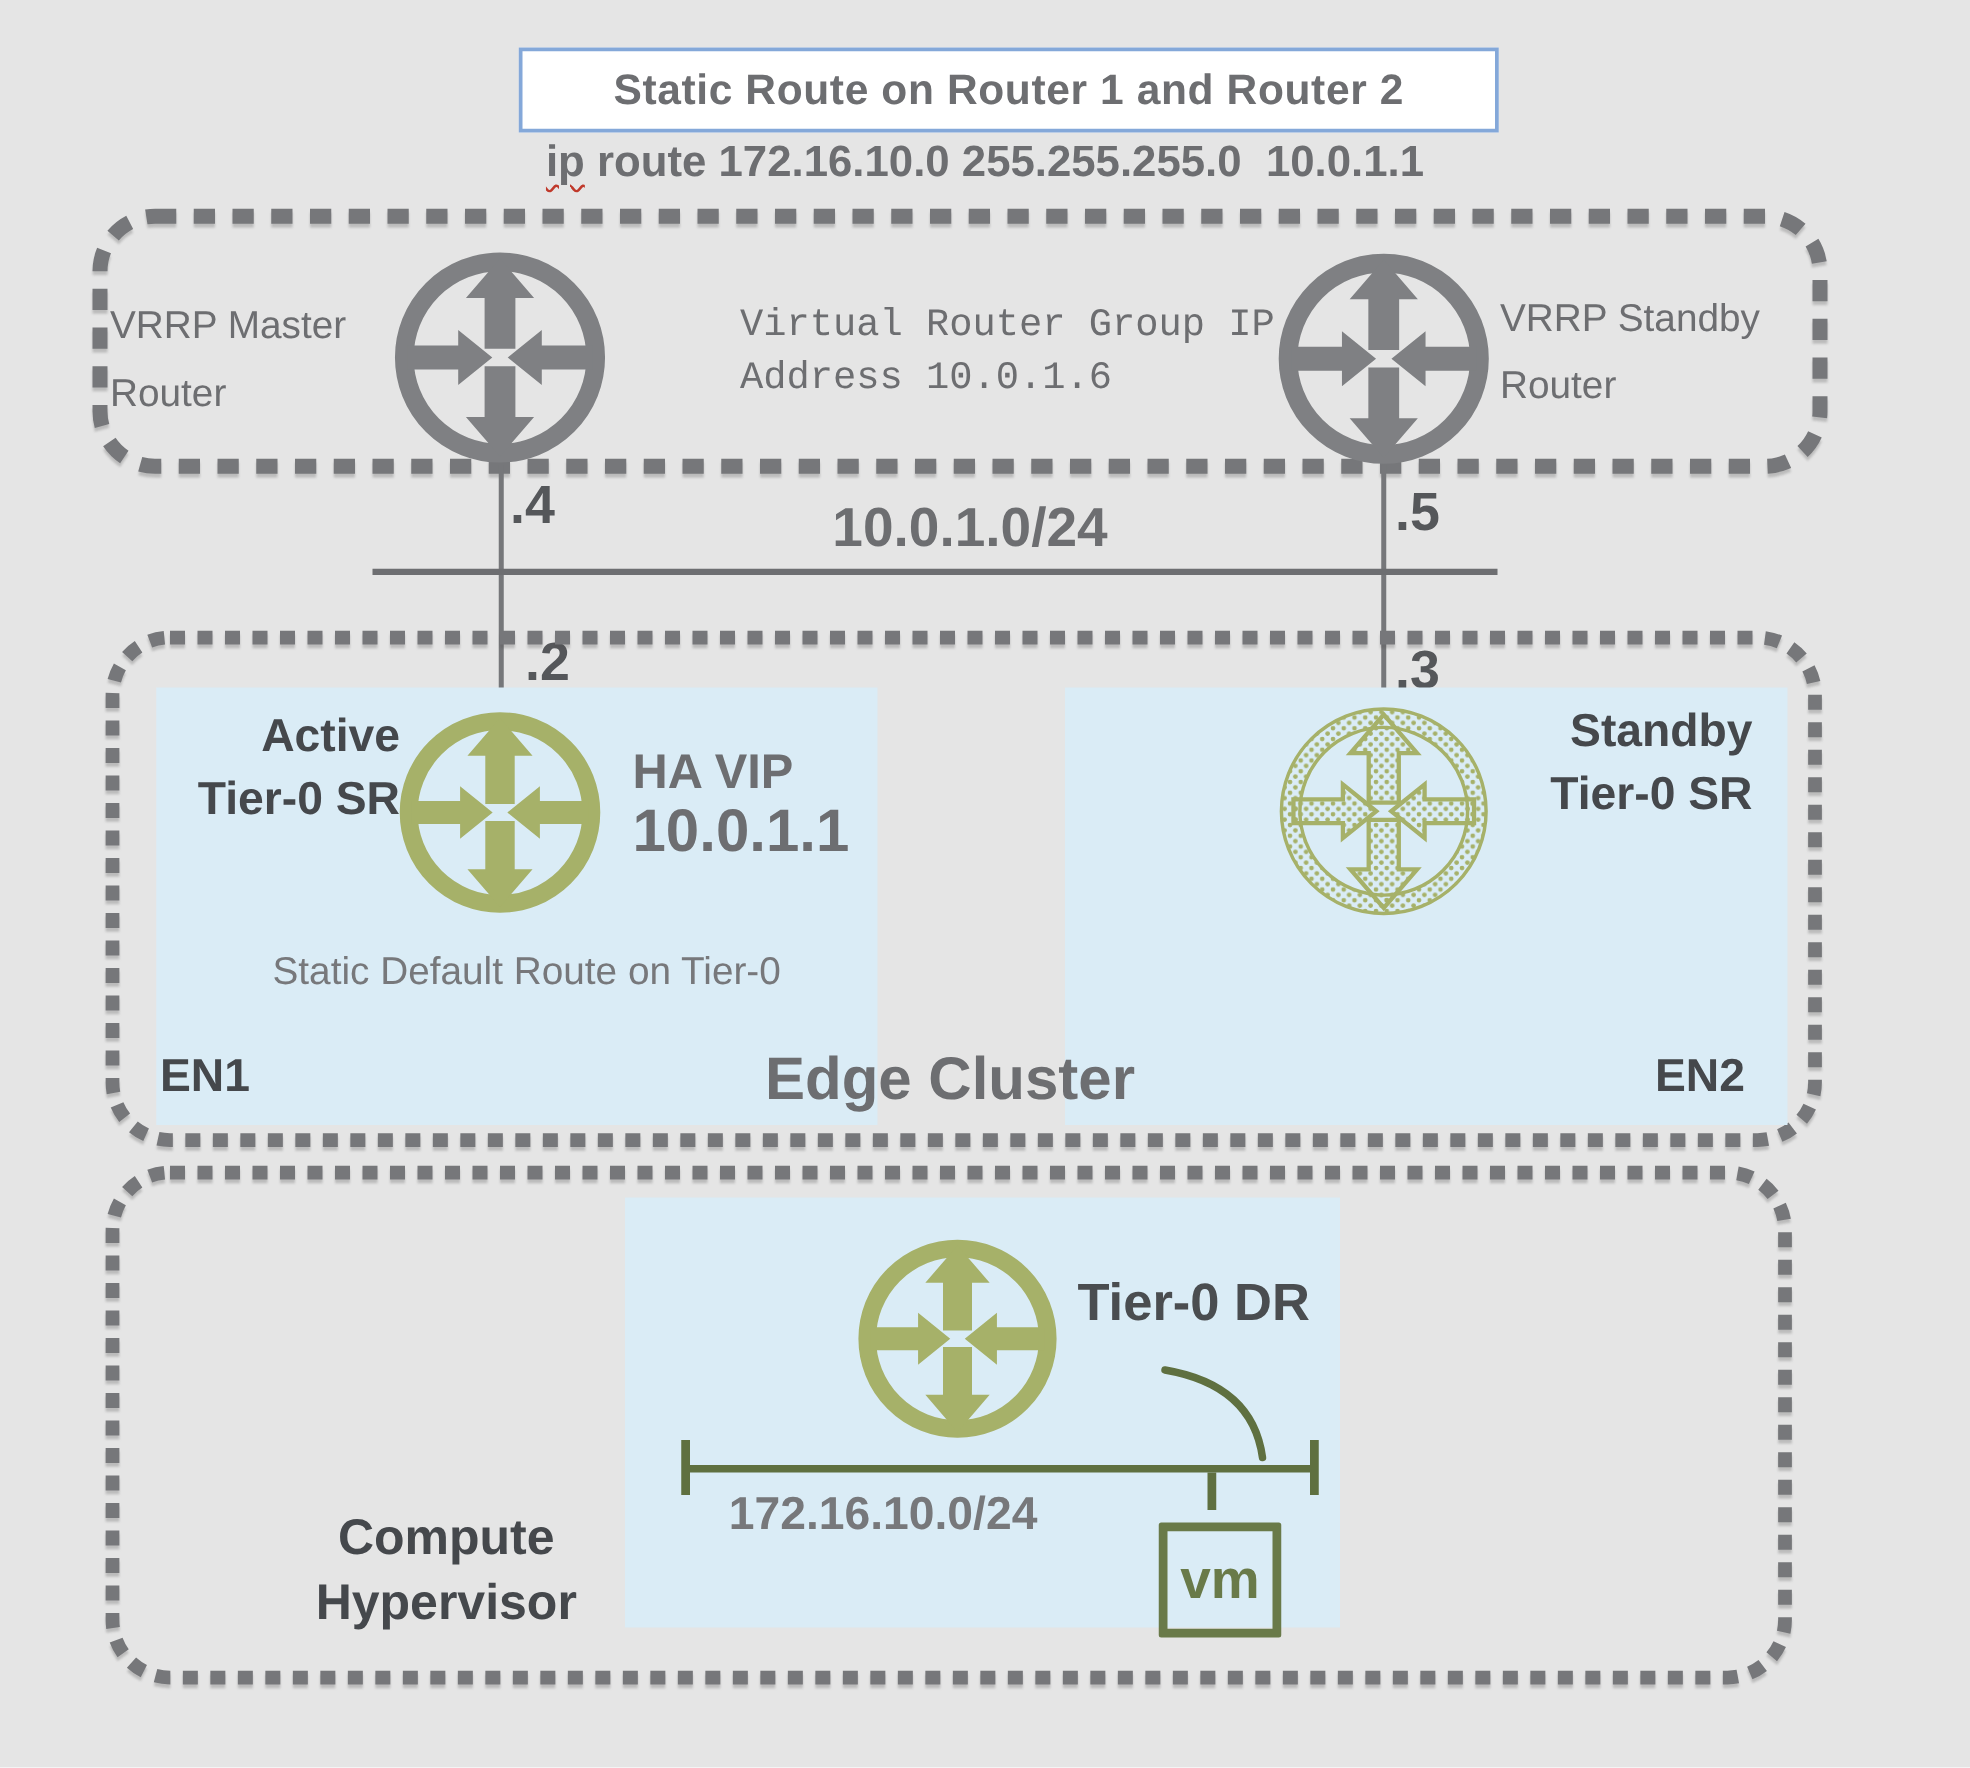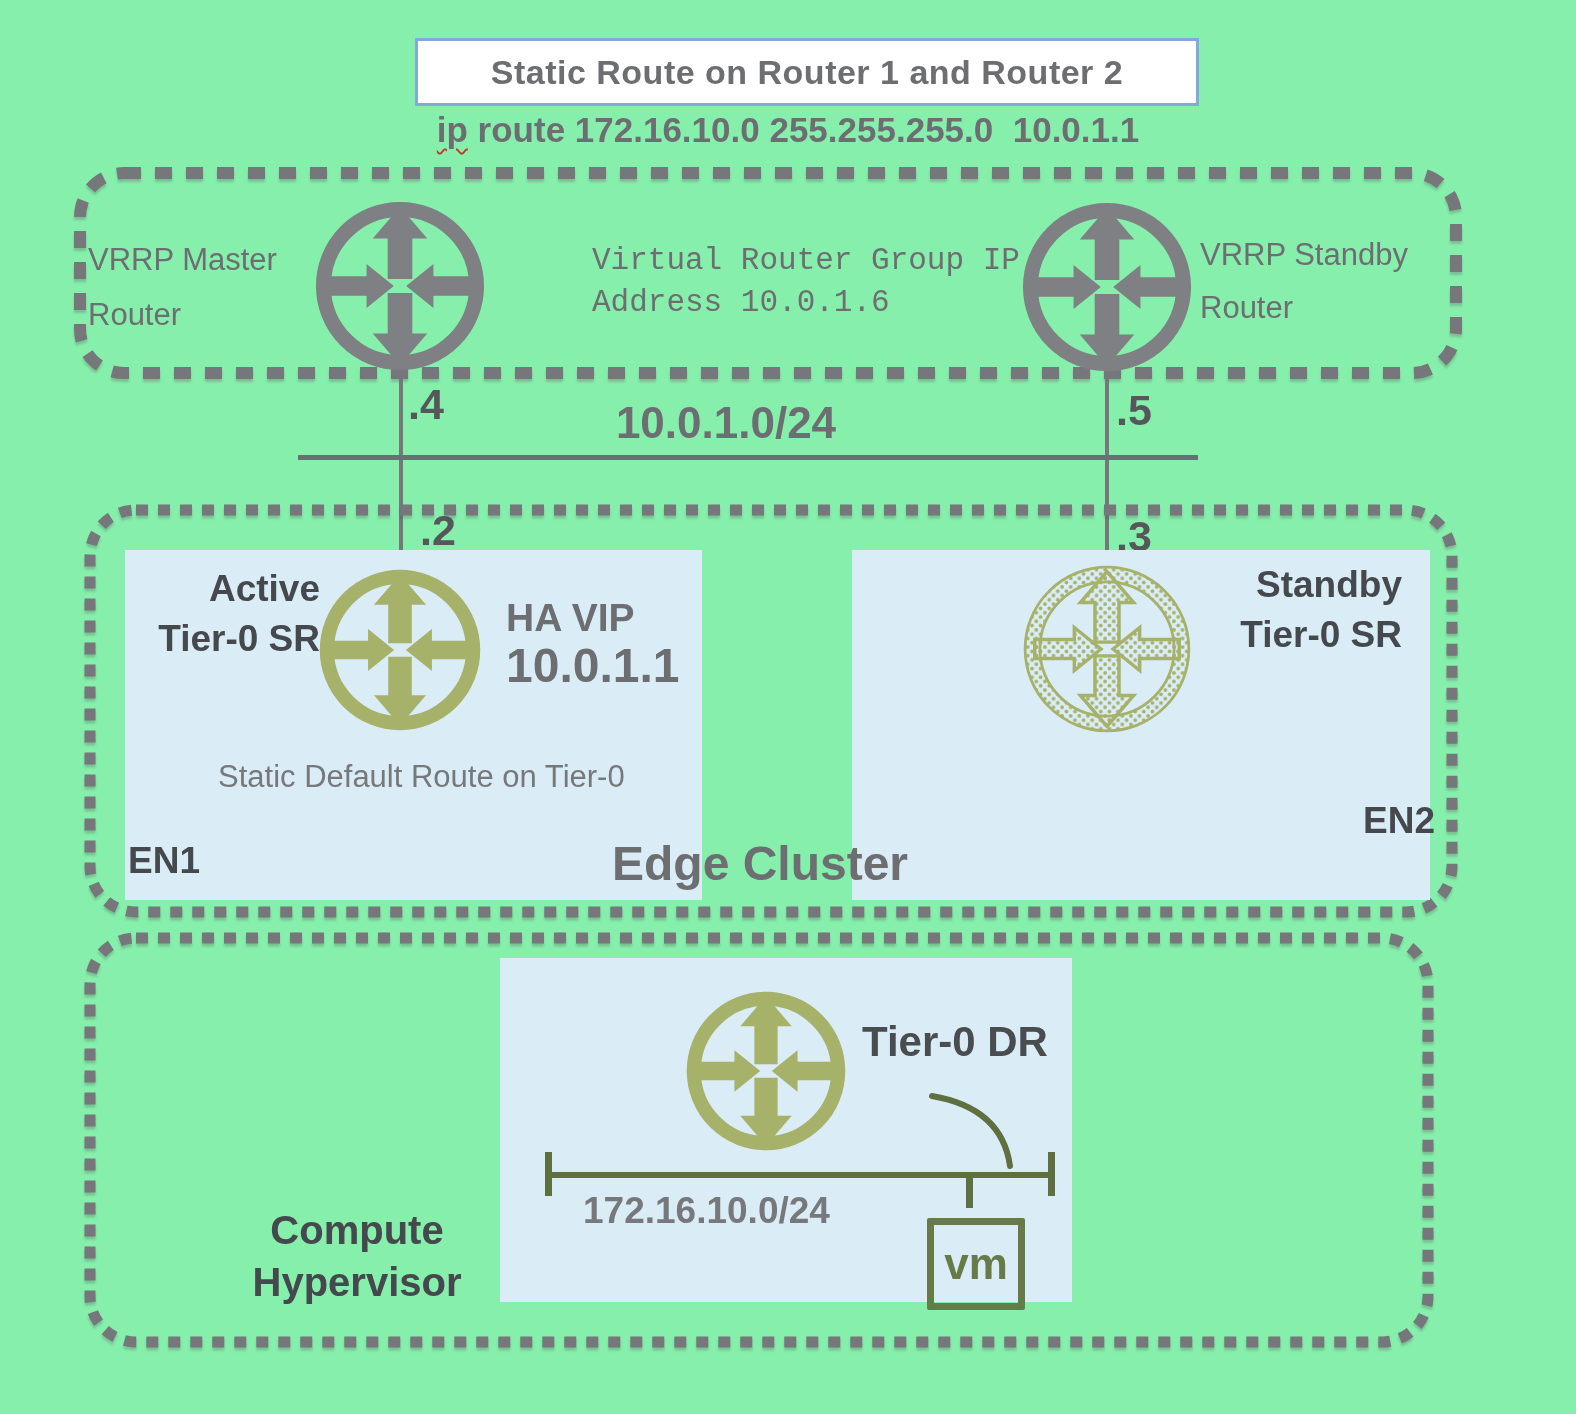--- a/index.html
+++ b/index.html
@@ -1,16 +1,16 @@
 <!DOCTYPE html>
 <html><head>
 <meta charset="utf-8">
 <style>
   html,body{margin:0;padding:0;background:#fff;}
-  .canvas{position:relative;width:1576px;height:1414px;background:#86efac;overflow:hidden;
+  .canvas{position:relative;width:1576px;height:1414px;background:#e5e5e5;overflow:hidden;
           font-family:"Liberation Sans", sans-serif;}
   .abs{position:absolute;}
   .ctr{text-align:center;}
 
   .title-box{left:415px;top:38px;width:778px;height:62px;border:3px solid #84a8d9;
              display:flex;align-items:center;justify-content:center;
              font-size:34px;font-weight:bold;color:#6d6e71;letter-spacing:.5px;background:#fff;}
   .route-cmd{left:288px;top:110px;width:1000px;text-align:center;font-size:35px;
              font-weight:bold;color:#6d6e71;white-space:pre;}
   .route-cmd .sq{text-decoration:underline wavy #c0392b 2px;text-underline-offset:6px;}
@@ -81,21 +81,21 @@
     <div>Virtual Router Group IP</div>
     <div>Address 10.0.1.6</div>
   </div>
   <div class="abs lbl31 lh53" style="left:1200px;top:228px;">
     <div>VRRP Standby</div>
     <div>Router</div>
   </div>
 
   <div class="abs ip-suffix" style="left:408px;top:380px;">.4</div>
   <div class="abs ip-suffix" style="left:1116px;top:386px;">.5</div>
-  <div class="abs net-subnet ctr" style="left:576px;top:398px;width:300px;">10.0.1.0/24</div>
+  <div class="abs net-subnet ctr" style="left:626px;top:398px;width:300px;">10.0.1.0/24</div>
   <div class="abs ip-suffix" style="left:420px;top:506px;">.2</div>
   <div class="abs ip-suffix" style="left:1116px;top:512px;">.3</div>
 
   <svg class="abs dash-svg" style="left:83px;top:503px;" width="1376" height="416">
     <rect x="7" y="7" width="1362" height="402" rx="46" fill="none" stroke="#76777a" stroke-width="11" stroke-dasharray="12 10"></rect>
   </svg>
   <div class="abs panel" style="left:125px;top:550px;width:577px;height:350px;"></div>
   <div class="abs panel" style="left:852px;top:550px;width:578px;height:350px;"></div>
 
   <svg class="abs" style="left:316px;top:566px;" width="168" height="168" viewBox="0 0 100 100">
@@ -130,21 +130,21 @@
   <div class="abs havip-ip" style="left:506px;top:638px;">10.0.1.1</div>
   <div class="abs static-route" style="left:218px;top:756px;">
     <div>Static Default Route on Tier-0</div>
   </div>
   <div class="abs en" style="left:128px;top:840px;">EN1</div>
   <div class="abs cluster-lbl" style="left:558px;top:836px;width:404px;">Edge Cluster</div>
   <div class="abs sr-label" style="left:1206px;top:560px;width:196px;">
     <div>Standby</div>
     <div>Tier-0 SR</div>
   </div>
-  <div class="abs en" style="left:1324px;top:800px;margin-left:39px;">EN2</div>
+  <div class="abs en" style="left:1324px;top:840px;">EN2</div>
 
   <svg class="abs dash-svg" style="left:83px;top:931px;" width="1352" height="418">
     <rect x="7" y="7" width="1338" height="404" rx="46" fill="none" stroke="#76777a" stroke-width="11" stroke-dasharray="12 10"></rect>
   </svg>
   <div class="abs panel" style="left:500px;top:958px;width:572px;height:344px;"></div>
 
   <svg class="abs" style="left:683px;top:988px;" width="166" height="166" viewBox="0 0 100 100">
     <circle cx="50" cy="50" r="43.5" fill="none" stroke="#a6b169" stroke-width="8.5"></circle>
     <path fill="#a6b169" d="M43 46 L43 23 L34.5 23 L50 5 L65.5 23 L57 23 L57 46 Z"></path>
     <path fill="#a6b169" d="M43 54 L43 77 L34.5 77 L50 95 L65.5 77 L57 77 L57 54 Z"></path>

